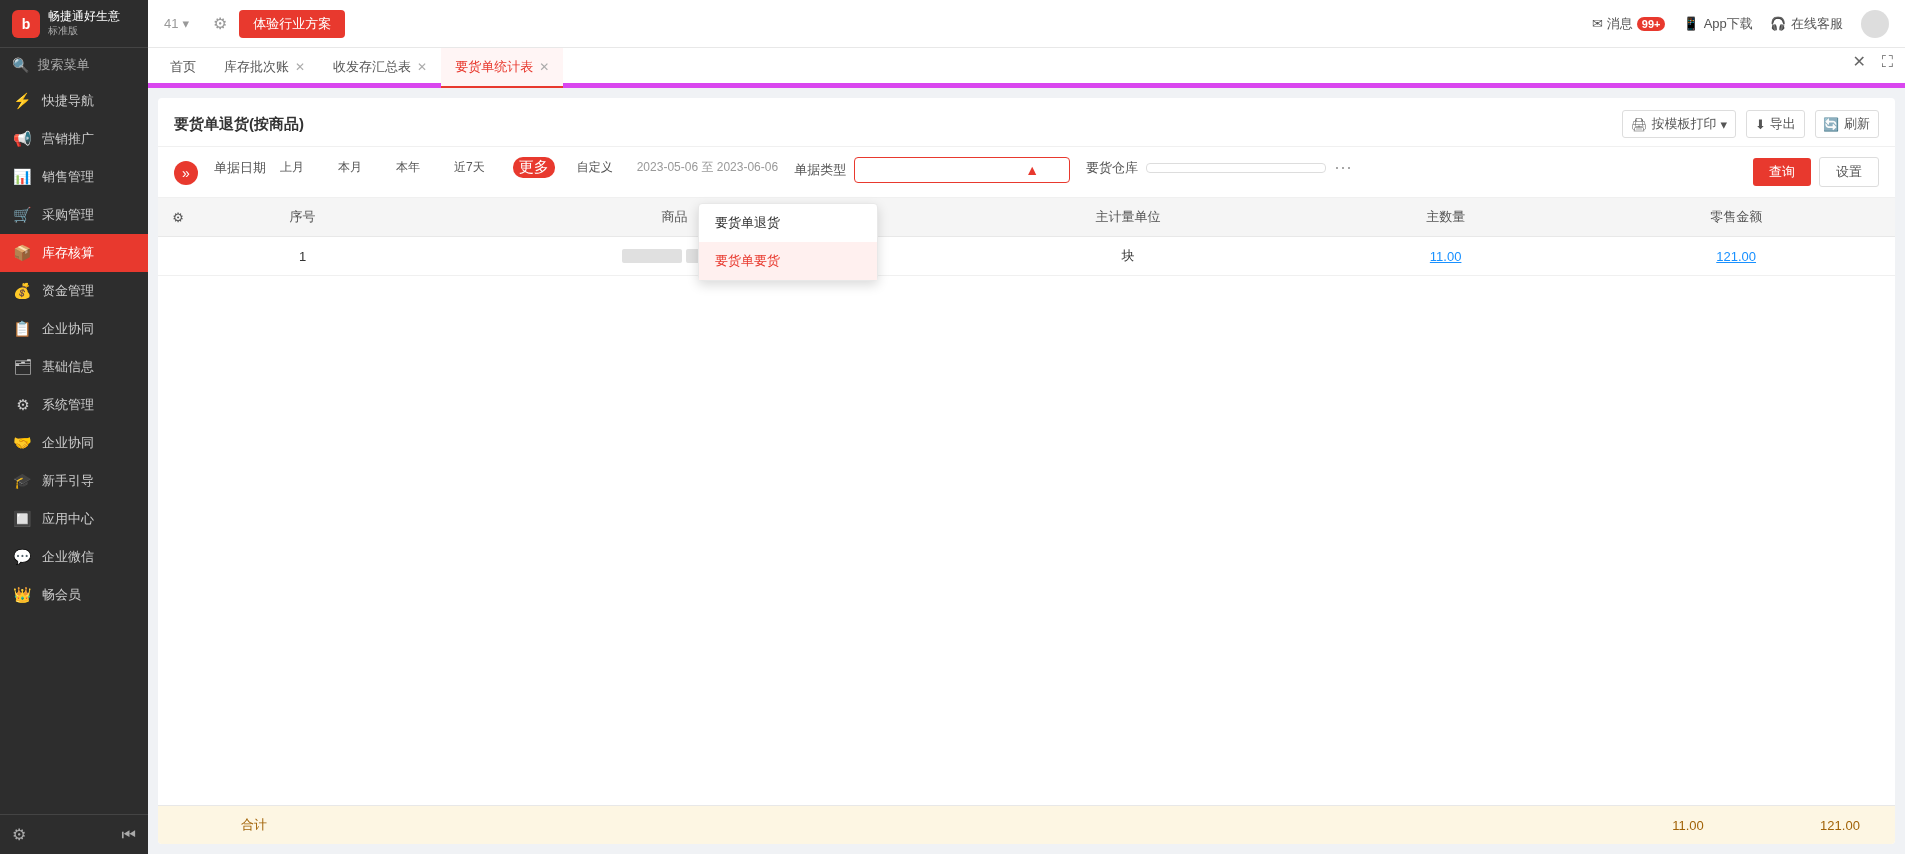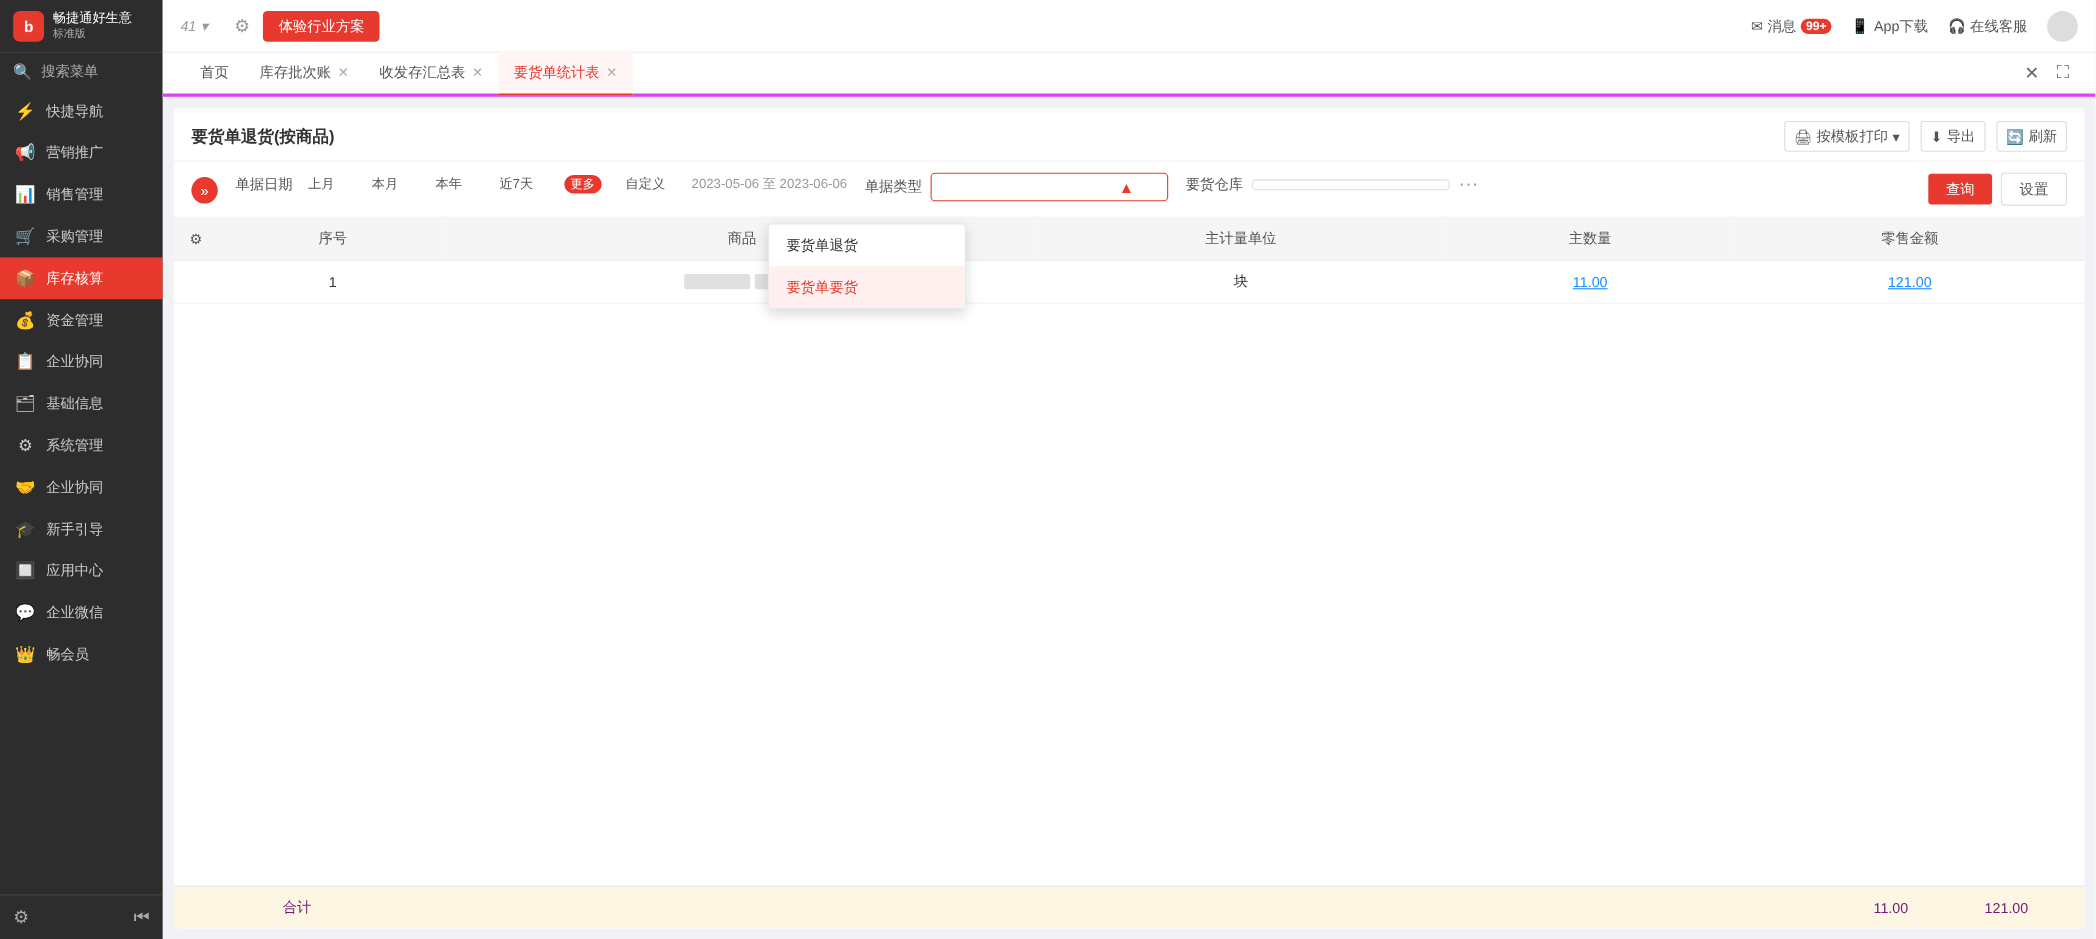--- a/index.html
+++ b/index.html
@@ -100,21 +100,20 @@
       display: flex;
       align-items: center;
       flex: 1;
     }
     .topbar-store {
       display: flex;
       align-items: center;
       font-size: 13px;
       color: #333;
       margin-right: 12px;
-      font-style: italic;
     }
     .topbar-store .store-num { color: #999; margin-right: 4px; }
     .topbar-gear { color: #999; margin: 0 12px; cursor: pointer; font-size: 16px; }
 
     .trial-btn {
       background: #e8392e;
       color: #fff;
       border: none;
       border-radius: 4px;
       padding: 5px 14px;
@@ -149,23 +148,23 @@
       width: 28px;
       height: 28px;
       background: #ddd;
       border-radius: 50%;
     }
 
     
     .tabs-bar {
       background: #fff;
       display: flex;
-      align-items: center;
-      padding: 0 20px;
-      border-bottom: 3px solid #d946ef;
+      align-items: flex-start;
+      padding: 0 8px;
+      border-bottom: 5px solid #d946ef;
       height: 40px;
       flex-shrink: 0;
     }
     .tab {
       display: flex;
       align-items: center;
       padding: 0 14px;
       height: 40px;
       font-size: 13px;
       color: #555;
@@ -258,21 +257,21 @@
       color: #555;
       cursor: pointer;
       padding: 2px 6px;
       border-radius: 2px;
     }
     .date-btn.more {
       background: #e8392e;
       color: #fff;
       border-radius: 10px;
       padding: 1px 6px;
-      font-size: 11px;
+      font-size: 15px;
     }
     .date-custom {
       font-size: 12px;
       color: #555;
       cursor: pointer;
     }
     .date-range-text { font-size: 12px; color: #999; margin-left: 16px; }
 
     .filter-type-group {
       display: flex;
@@ -410,24 +409,25 @@
       display: inline-block;
     }
     .link-text { color: #1890ff; text-decoration: underline; cursor: pointer; }
 
     
     .table-footer {
       background: #fdf6e3;
       border-top: 1px solid #e8e8e8;
       display: flex;
       align-items: center;
-      padding: 10px 16px;
-      font-size: 13px;
-      color: #701a75;
-      flex-shrink: 0;
+      padding: 10px 0;
+      font-size: 13px;
+      color: #a16207;
+      flex-shrink: 0;
+      gap: 47px;
     }
     .footer-label { width: 200px; text-align: center; padding-right: 8px; }
     .footer-spacer { flex: 1; }
     .footer-num { width: 100px; text-align: center; }
     .footer-amount { width: 110px; text-align: center; }
 
     
     .gear-col { width: 40px; text-align: center; }
   </style>
 </head>

